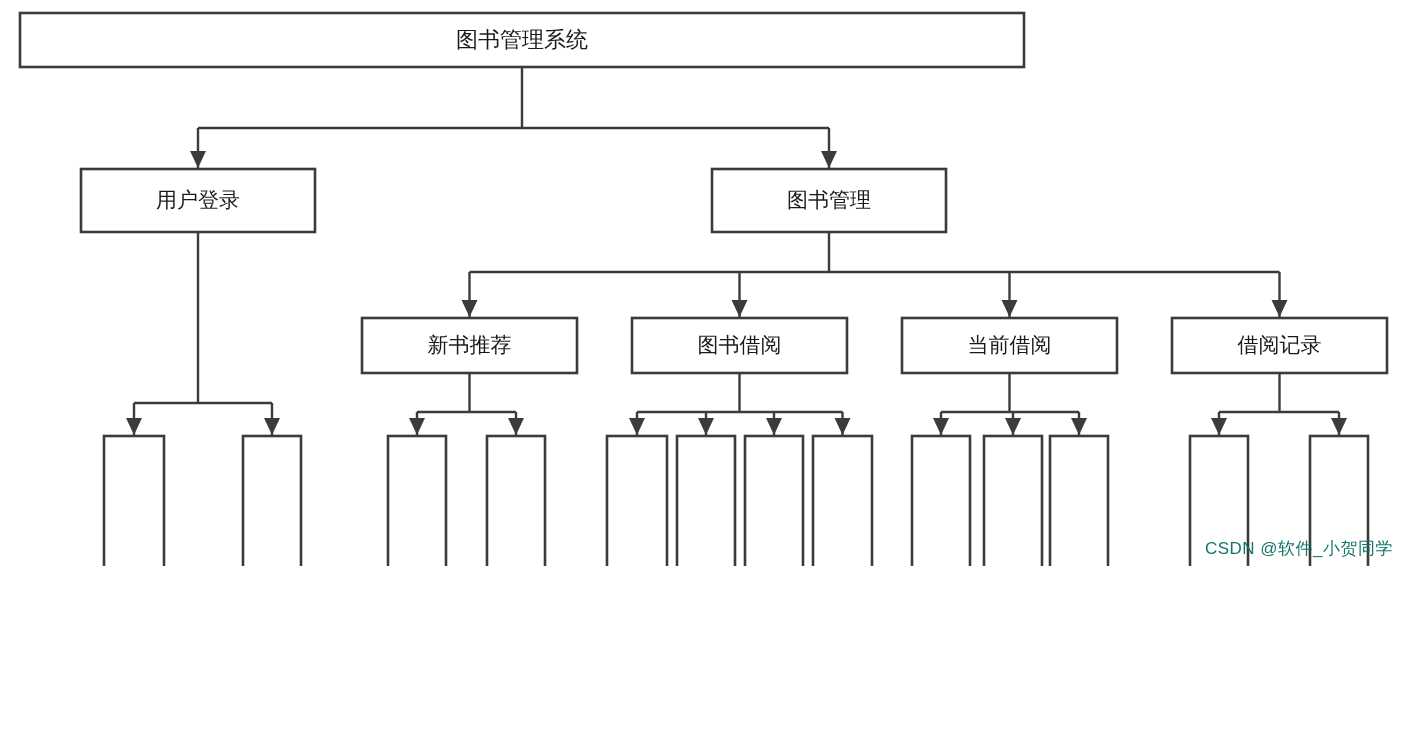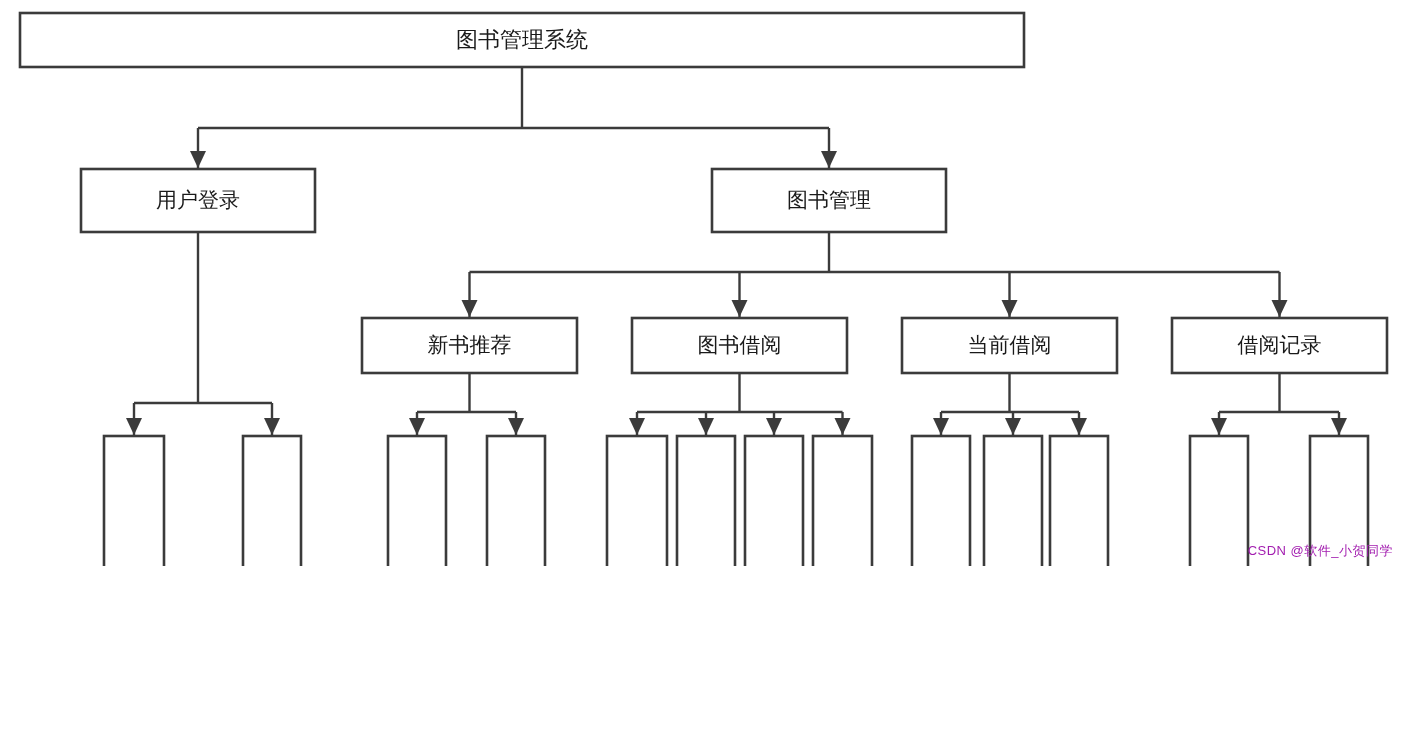--- a/index.html
+++ b/index.html
@@ -72,22 +72,22 @@
     text-align: center;
     display: flex;
     align-items: flex-start;
     justify-content: center;
   }
   .watermark {
     position: absolute;
     right: 12px;
     bottom: 6px;
     font-family: "Liberation Sans", "DejaVu Sans", sans-serif;
-    font-size: 13px;
-    color: #a21caf;
+    font-size: 17px;
+    color: #0f766e;
     letter-spacing: 0.5px;
     white-space: nowrap;
   }
 </style>
 </head>
 <body>
 
 <div id="diagram-root">
 
   <svg class="flow-canvas" viewBox="0 0 1405 747">

